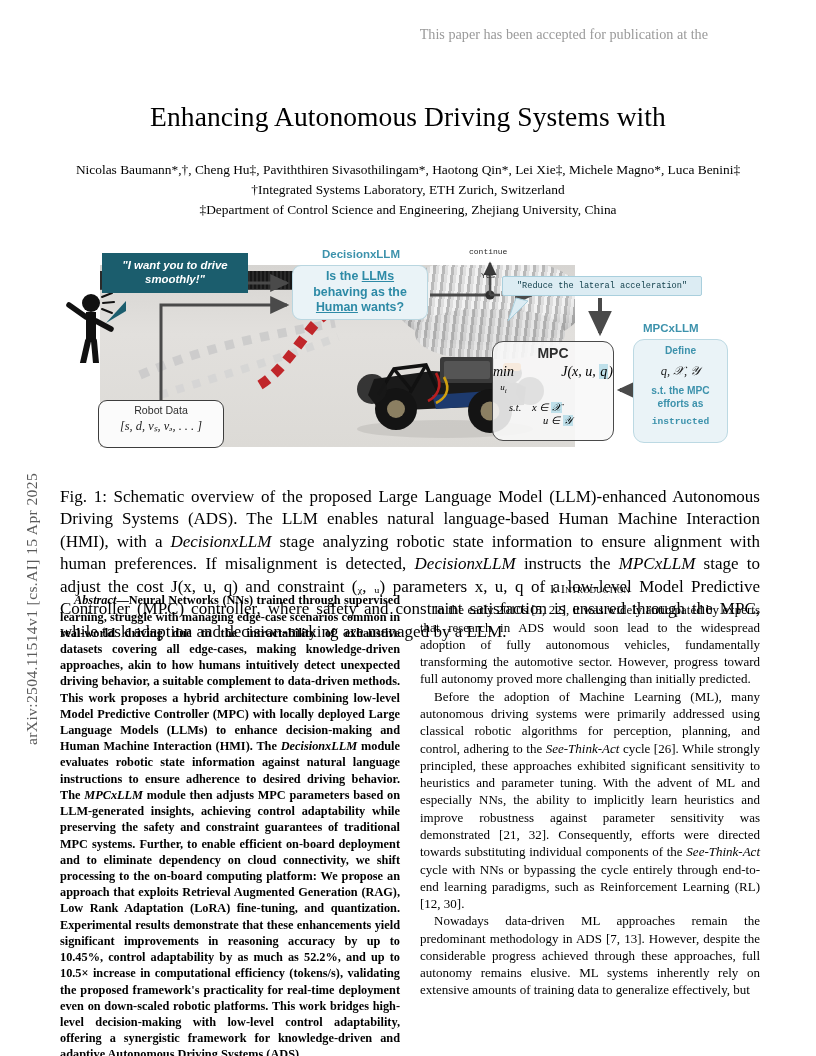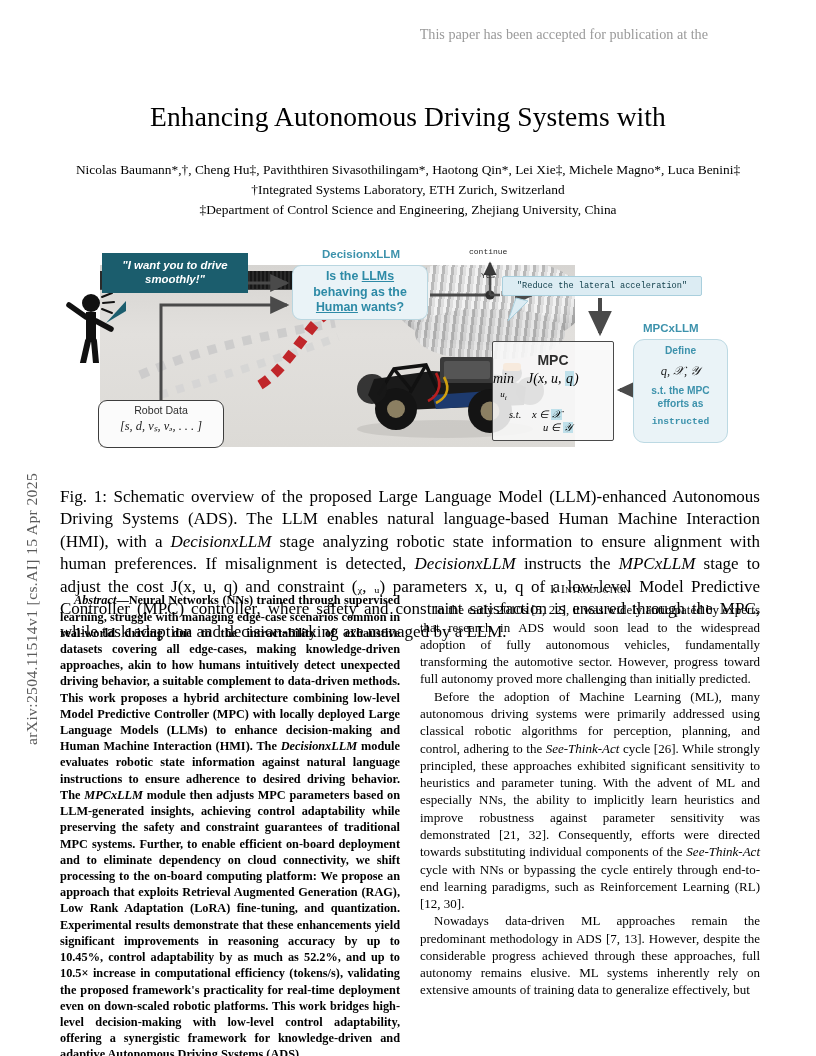--- a/index.html
+++ b/index.html
@@ -180,23 +180,23 @@
     white-space: nowrap;
   }
 
   
   #mpc-box {
     position: absolute;
     left: 432px; top: 98px;
     width: 122px; height: 100px;
     background: rgba(248,248,248,0.88);
     border: 1.6px solid #4a4a4a;
-    border-radius: 2px;
+    border-radius: 11px;
     box-sizing: border-box;
-    padding-top: 10px;
+    padding-top: 3px;
     text-align: center;
   }
   #mpc-box .mpc-title {
     font-family: "Liberation Sans", sans-serif;
     font-weight: bold; font-size: 14px; color: #2e2e2e;
   }
   .mathbox { font-family: "Liberation Serif", serif; font-style: italic; }
   .hl { background: #bfe0ea; font-style: italic; padding: 0 1px; }
 
   
@@ -409,21 +409,21 @@
   </div>
 
   <div class="flow-text" style="left:409px;top:4px">continue</div>
   <div class="flow-text" style="left:421px;top:28px">Yes</div>
   <div class="flow-text" style="left:441px;top:46px">No</div>
 
   <div id="instruction-box">"Reduce the lateral acceleration"</div>
 
   <div id="mpc-box">
     <div class="mpc-title">MPC</div>
-    <div class="mathbox" style="font-size:14px;margin-top:4px;display:flex;align-items:flex-start;justify-content:flex-start;gap:13px">
+    <div class="mathbox" style="font-size:14px;margin-top:4px;display:flex;align-items:flex-start;justify-content:space-between;gap:3px">
       <span style="display:inline-block;text-align:center;line-height:1">
         <span>min</span><br>
         <span style="font-size:9px"><span>u</span><sub style="font-size:7px">i</sub></span>
       </span>
       <span style="line-height:1">J(x, u, <span class="hl">q</span>)</span>
     </div>
     <div class="mathbox" style="font-size:10.5px;margin-top:6px;text-align:left;padding-left:16px">
       <span>s.t.</span>
       <span style="margin-left:8px">x ∈ <span class="hl">𝒳</span></span><br>
       <span style="margin-left:34px">u ∈ <span class="hl">𝒴</span></span>

